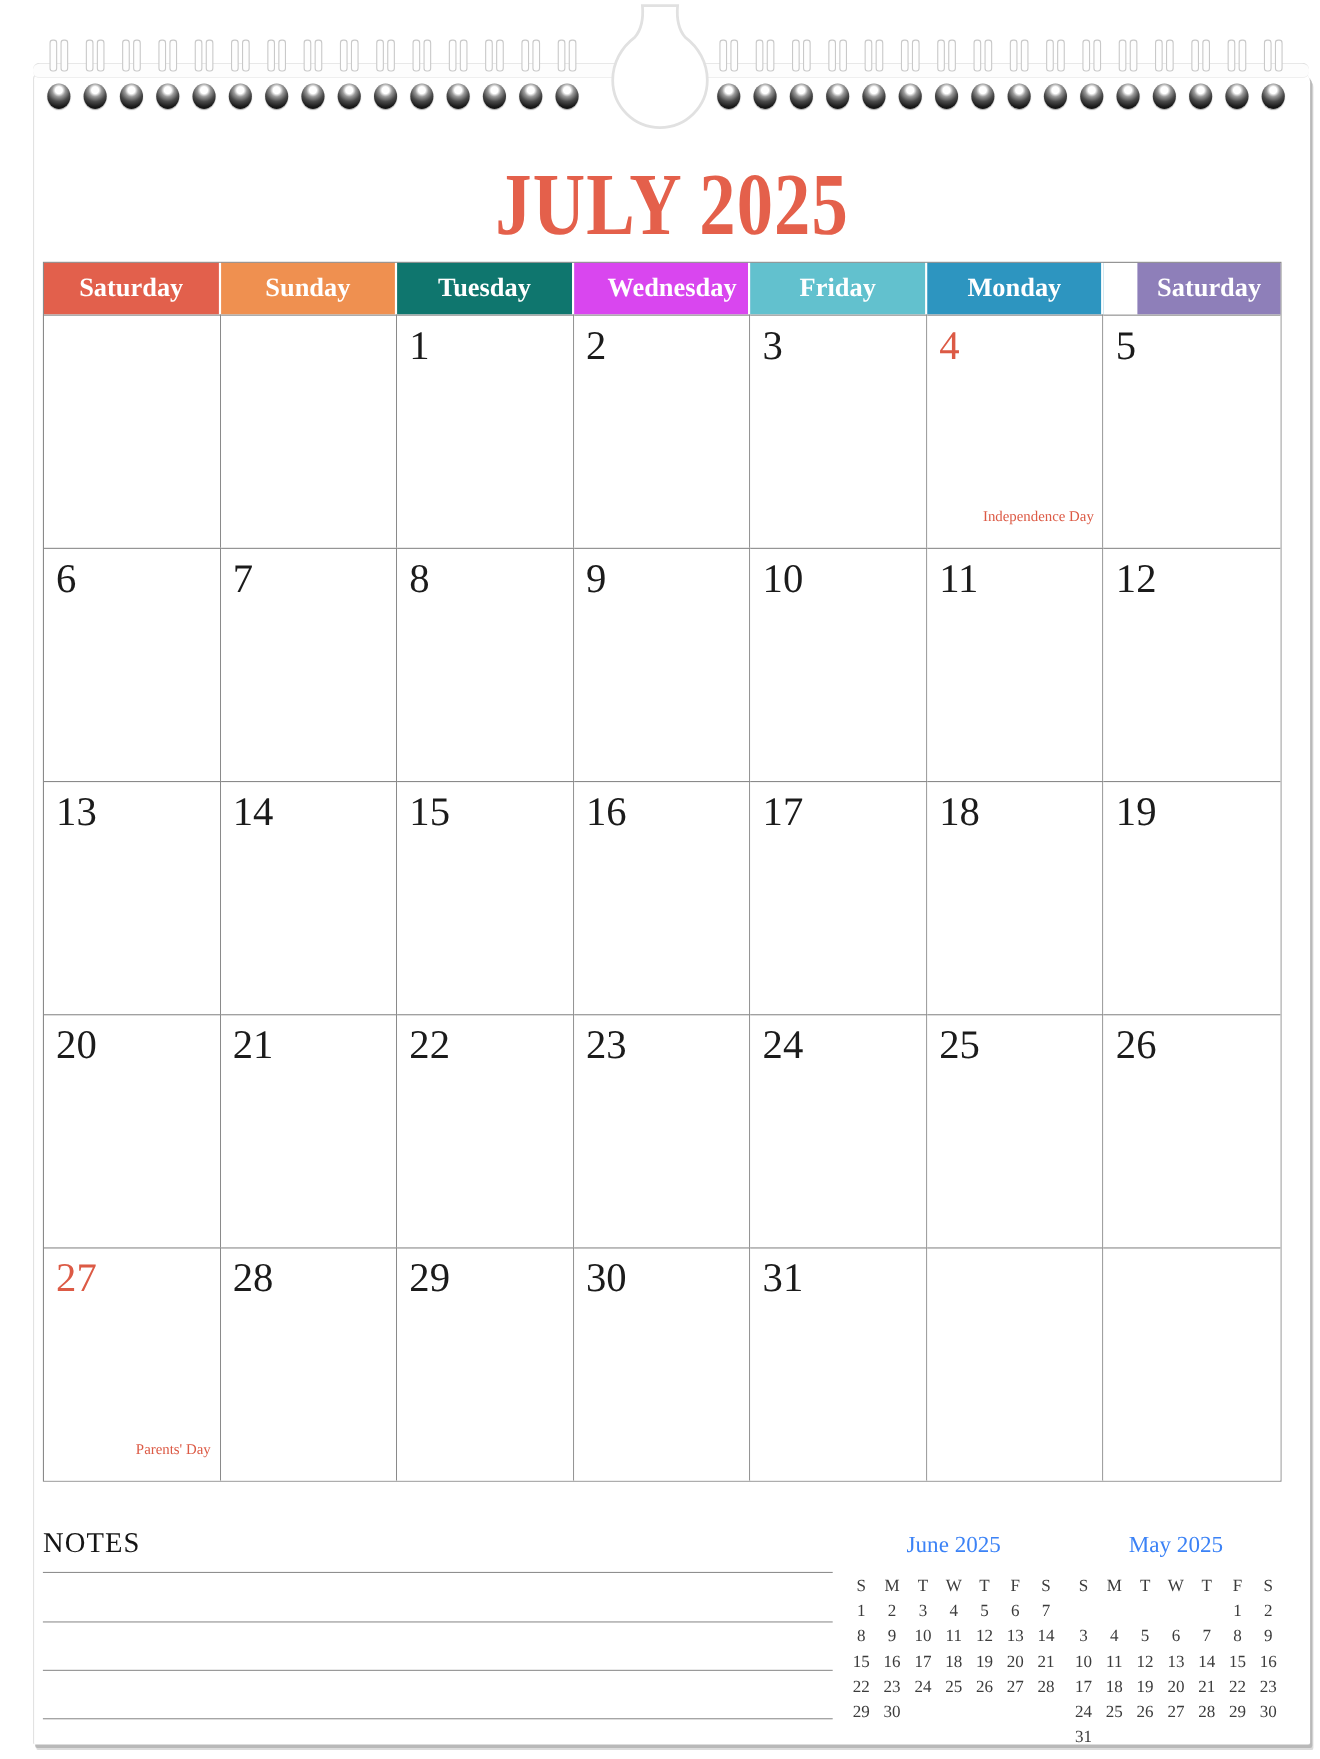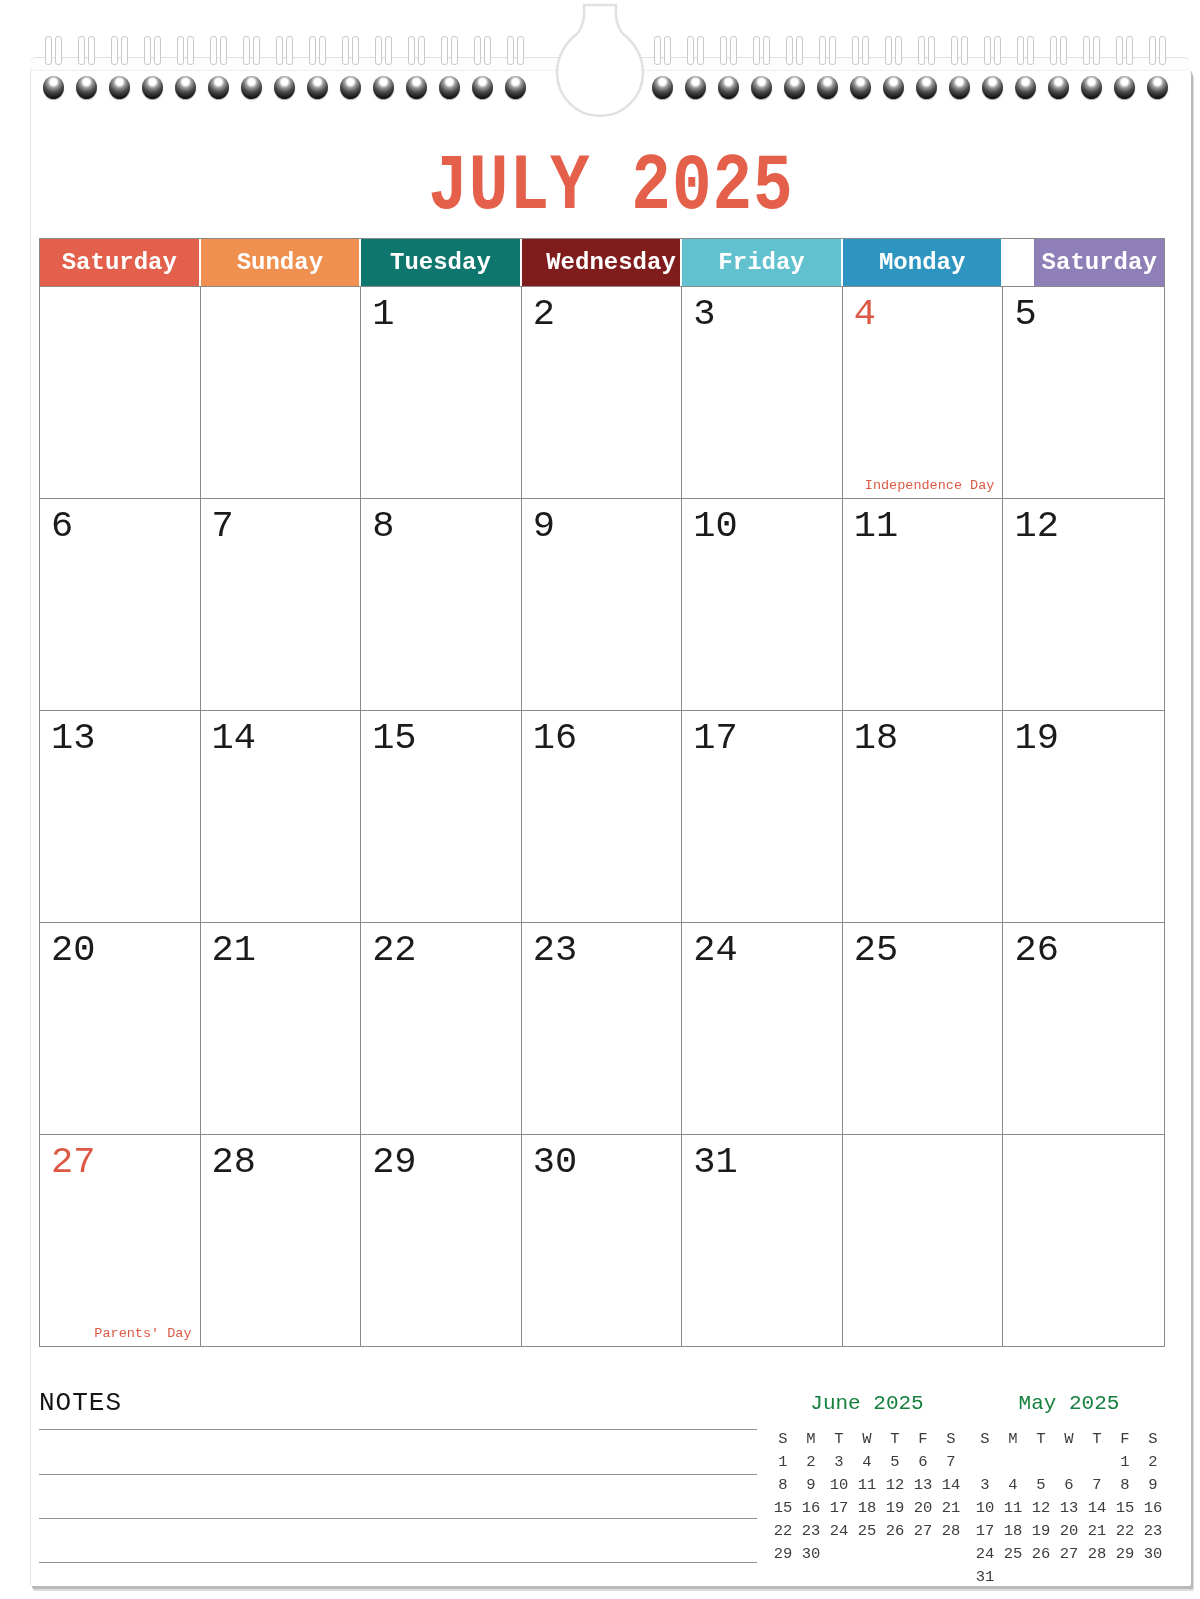--- a/index.html
+++ b/index.html
@@ -1,17 +1,17 @@
 <!DOCTYPE html>
 <html style="--holiday: #DC5A45; --grid: #8a8a8a;"><head>
 <meta charset="utf-8">
 <style>
   html,body{margin:0;padding:0;background:#ffffff;}
   .scene{position:relative;width:1200px;height:1599px;background:#fff;overflow:hidden;
-         font-family:Liberation Mono, monospace;}
+         font-family:Liberation Serif, serif;}
   
   .page{position:absolute;left:30px;top:66px;width:1160px;height:1519px;background:#fff;
         border-radius:6px 8px 2px 2px;
         border-left:1px solid #e2e2e2;border-top:1px solid #e8e8e8;
         box-shadow:2px 3px 0 #b9b9b9, 3px 5px 0 #dcdcdc;}
   
   .spine{position:absolute;left:30px;top:57px;width:1160px;height:12px;background:#fdfdfd;
          border-top:1.5px solid #e0e0e0;border-bottom:1.5px solid #efefef;border-radius:6px;}
   
   .hanger{position:absolute;left:540px;top:2px;width:120px;height:122px;}
@@ -32,47 +32,47 @@
   .cal-head{display:grid;grid-template-columns:repeat(7,1fr);}
   .hcell{height:47px;line-height:47px;text-align:center;color:#fff;font-size:24px;
          font-weight:bold;border-right:2px solid #fff;}
   .hcell:last-child{border-right:none;margin-left:31px;}
   .crow{display:grid;grid-template-columns:repeat(7,1fr);}
   .ccell{position:relative;height:211px;border-right:1.5px solid var(--grid);
          border-top:1.5px solid var(--grid);background:#fff;}
   .ccell:last-child{border-right:none;}
   .dnum{position:absolute;left:11px;top:6px;font-size:37px;color:#1b1b1b;}
   .dnum.red{color:var(--holiday);}
-  .holiday{position:absolute;right:8px;bottom:5px;font-size:13.5px;color:var(--holiday);
+  .holiday{position:absolute;right:8px;bottom:20px;font-size:13.5px;color:var(--holiday);
            white-space:nowrap;}
   
   .notes-title{position:absolute;left:8px;top:1321px;font-size:26px;color:#151515;
                letter-spacing:1px;}
   .nline{position:absolute;left:8px;width:718px;border-top:1.5px solid #8f8f8f;}
   
   .mini{position:absolute;top:1325px;width:196px;}
-  .mini-title{text-align:center;font-size:21px;color:#15803d;margin-bottom:13px;}
+  .mini-title{text-align:center;font-size:21px;color:#3b82f6;margin-bottom:13px;}
   .mini-grid{display:grid;grid-template-columns:repeat(7,28px);justify-content:center;}
   .mini-grid span{height:23px;line-height:23px;text-align:center;font-size:15.5px;
                   color:#3c3c3c;}
 </style>
 </head>
 <body>
 
 <div class="scene">
 
   <div class="page">
     <div class="month-title" style="color: rgb(228, 96, 75);">JULY 2025</div>
 
     <div class="cal">
       <div class="cal-head" id="cal-head">
           <div class="hcell" style="background: rgb(226, 96, 76);">Saturday</div>
           <div class="hcell" style="background: rgb(239, 144, 80);">Sunday</div>
           <div class="hcell" style="background: #0f766e;">Tuesday</div>
-          <div class="hcell" style="background: #7f1d1d; padding-left: 20px;">Wednesday</div>
+          <div class="hcell" style="background: #d946ef; padding-left: 20px;">Wednesday</div>
           <div class="hcell" style="background: rgb(98, 193, 206);">Friday</div>
           <div class="hcell" style="background: rgb(45, 149, 192);">Monday</div>
           <div class="hcell" style="background: rgb(142, 127, 185);">Saturday</div>
         </div>
       <div id="cal-body">
           <div class="crow">
             <div class="ccell"></div>
             <div class="ccell"></div>
             <div class="ccell">
               <span class="dnum">1</span>

